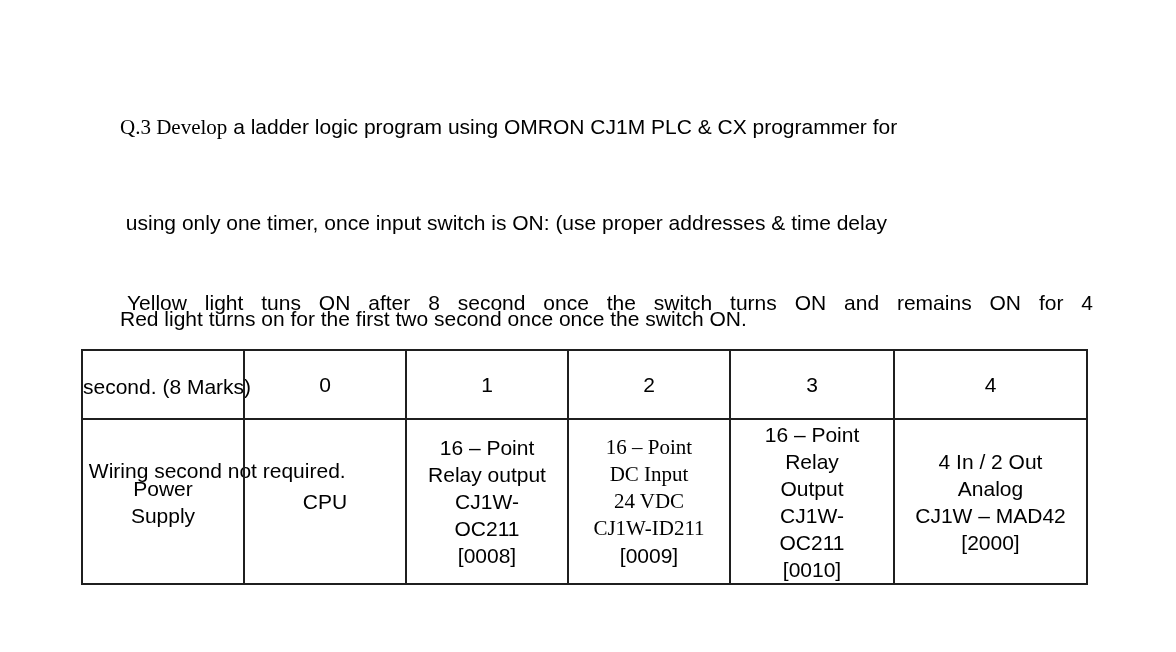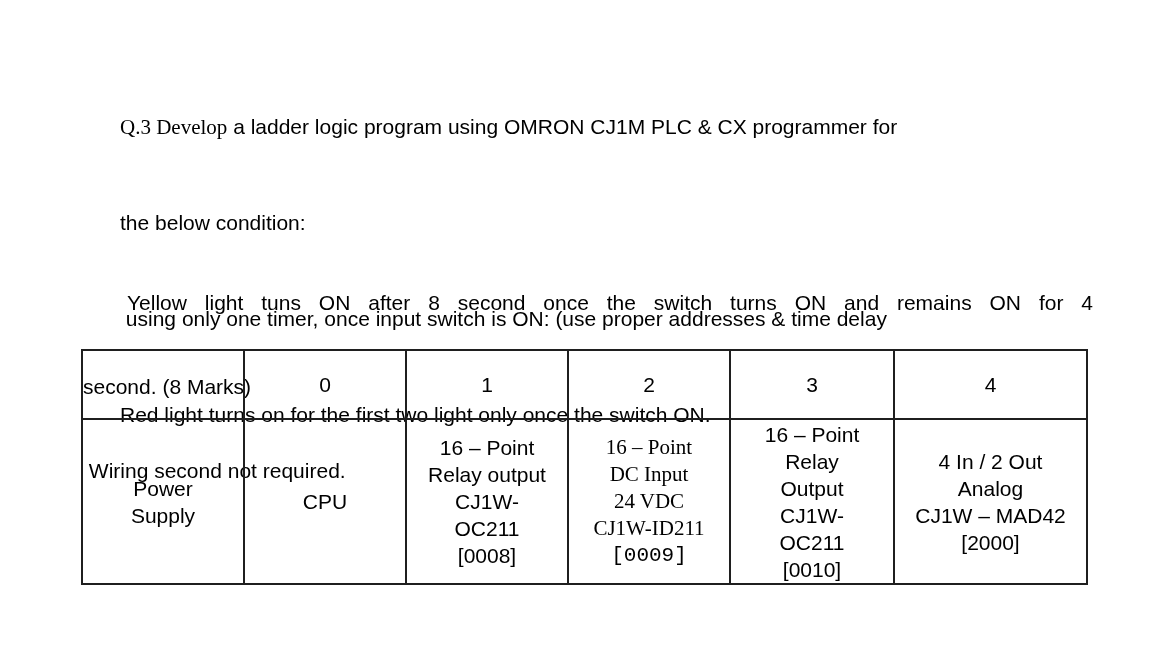--- a/index.html
+++ b/index.html
@@ -59,32 +59,31 @@
   .rack-table tr.header-row  { height: 69px; }
   .rack-table tr.data-row    { height: 165px; }
   .rack-table tr.data-row td { line-height: 27px; }
   .col-a { width: 162px; }
   .col-b { width: 162px; }
   .col-c { width: 162px; }
   .col-d { width: 162px; }
   .col-e { width: 164px; }
   .col-f { width: 193px; }
   .serif-cell { font-family: "Liberation Serif", serif; }
-  .sans-tail  { font-family: Liberation Mono, monospace; display: block; }
+  .sans-tail  { font-family: Liberation Sans, sans-serif; display: block; }
 </style>
 </head>
 <body>
 
 <div id="page">
 
   <div class="question-para">
     <div><span class="serif-lead">Q.3 Develop</span><span> a ladder logic program using OMRON CJ1M PLC &amp; CX programmer for</span></div>
-    <div>the below condition:</div>
     <div> using only one timer, once input switch is ON: (use proper addresses &amp; time delay</div>
-    <div>Red light turns on for the first two light only once the switch ON.</div>
+    <div>Red light turns on for the first two second once once the switch ON.</div>
   </div>
 
   <div class="note-para">
     <div class="justified-line">Yellow light tuns ON after 8 second once the switch turns ON and remains ON for 4</div>
     <div>second. (8 Marks)</div>
     <div> Wiring second not required.</div>
   </div>
 
   <table class="rack-table">
     <colgroup>

